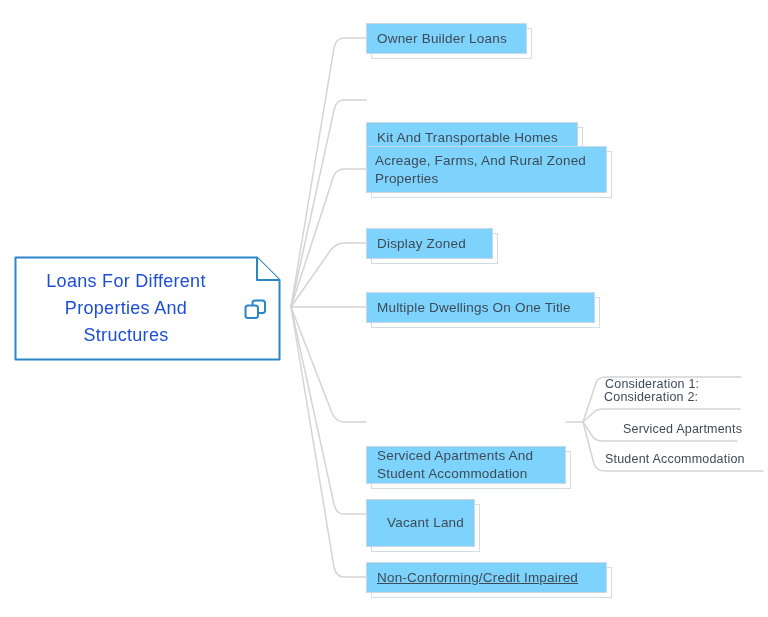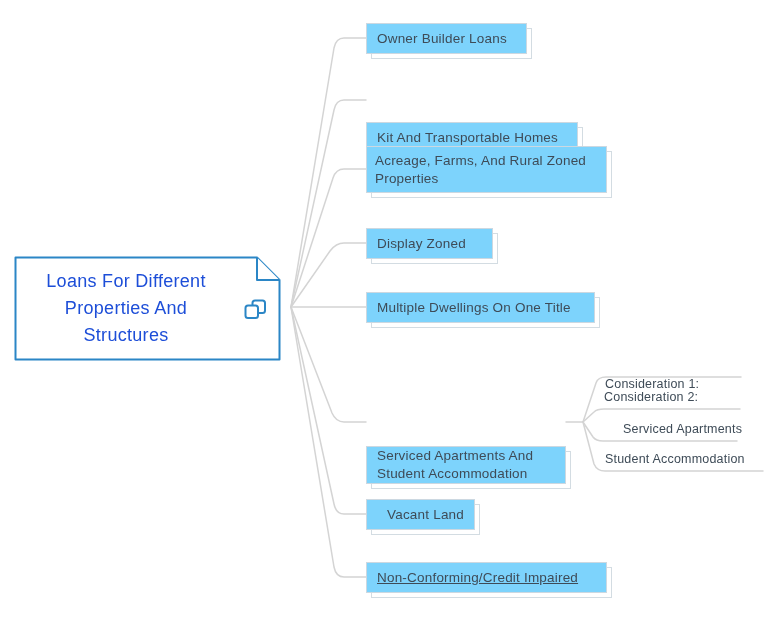--- a/index.html
+++ b/index.html
@@ -86,21 +86,21 @@
   </div>
 
   <div class="bnode" style="left:366px;top:292px;width:229px;height:31px;">
     <span>Multiple Dwellings On One Title</span>
   </div>
 
   <div class="bnode" style="left:366px;top:414px;width:200px;height:38px;margin-top:32px;">
     <span>Serviced Apartments And Student Accommodation</span>
   </div>
 
-  <div class="bnode" style="left:366px;top:499px;width:109px;height:31px;padding-left:20px;">
+  <div class="bnode" style="left:366px;top:499px;width:109px;height:48px;padding-left:20px;">
     <span>Vacant Land</span>
   </div>
 
   <div class="bnode" style="left:366px;top:562px;width:241px;height:31px;text-decoration:underline;">
     <span>Non-Conforming/Credit Impaired</span>
   </div>
 
   <div class="subnode" style="left:605px;top:358px;margin-top:19px;">Consideration 1:</div>
 
   <div class="subnode" style="left:604px;top:390px;">Consideration 2:</div>

